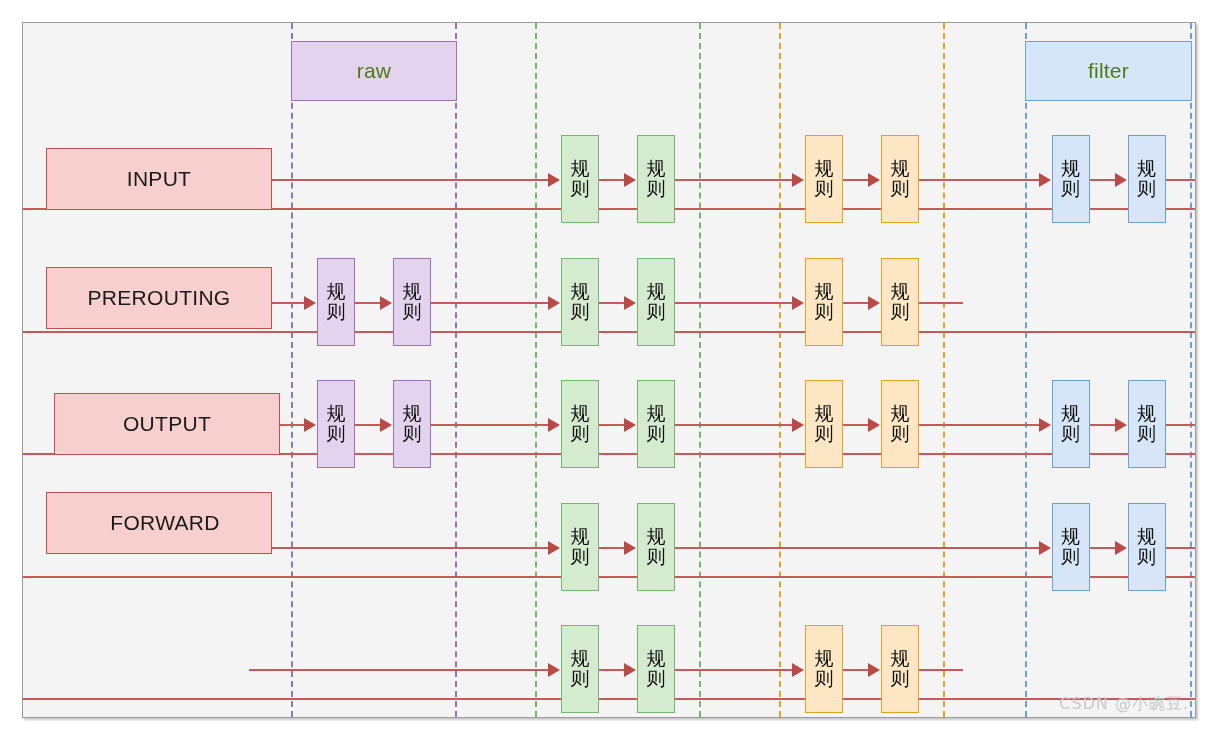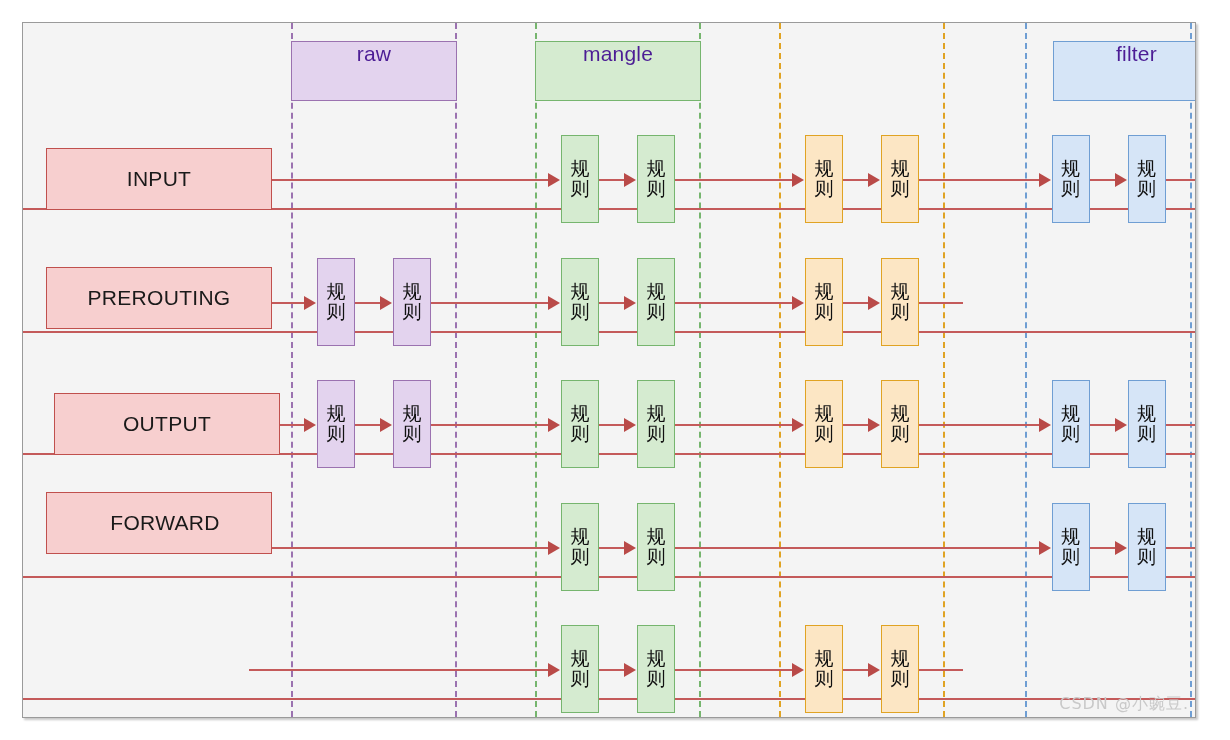--- a/index.html
+++ b/index.html
@@ -19,22 +19,22 @@
   }
   .layer{position:absolute;left:0;top:0;width:100%;height:100%;}
 
   
   .col-band{position:absolute;top:0;bottom:0;border-left:2px dashed var(--c);border-right:2px dashed var(--c);box-sizing:border-box;}
 
   
   .table-head{
     position:absolute;
     height:60px;
-    display:flex;align-items:flex-start;justify-content:center;
-    font-size:21px;color:#4c1d95;
+    display:flex;align-items:center;justify-content:center;
+    font-size:21px;color:#4d7c0f;
     border:1.5px solid var(--c);
     background:var(--bg);
     box-sizing:border-box;
     letter-spacing:.2px;
   }
 
   
   .chain-box{
     position:absolute;
     left:23px;width:226px;height:62px;
@@ -157,24 +157,21 @@
       <div class="arrow" style="left: 769px; top: 640px;"></div>
       <div class="flow-line" style="left: 820px; width: 25px; top: 646px;"></div>
       <div class="arrow" style="left: 845px; top: 640px;"></div>
       <div class="flow-line" style="left: 896px; width: 44px; top: 646px;"></div>
     </div>
 
   <div class="layer" id="heads">
       <div class="table-head" style="--c: #9b72b0; --bg: #e3d3ee; left: 268px; width: 166px; top: 18px;">
         <span>raw</span>
       </div>
-      <div class="table-head" style="--c: #76b56e; --bg: #d5ebd0; left: 512px; width: 166px; top: 18px;">
-        <span>mangle</span>
-      </div>
-      <div class="table-head" style="--c: #6f9ed3; --bg: #d6e5f7; left: 1002px; width: 167px; top: 18px; margin-left: 28px;">
+      <div class="table-head" style="--c: #6f9ed3; --bg: #d6e5f7; left: 1002px; width: 167px; top: 18px;">
         <span>filter</span>
       </div>
     </div>
 
   <div class="layer" id="chainboxes">
       <div class="chain-box" style="top: 125px;">
         <span>INPUT</span>
       </div>
       <div class="chain-box" style="top: 244px;">
         <span>PREROUTING</span>

